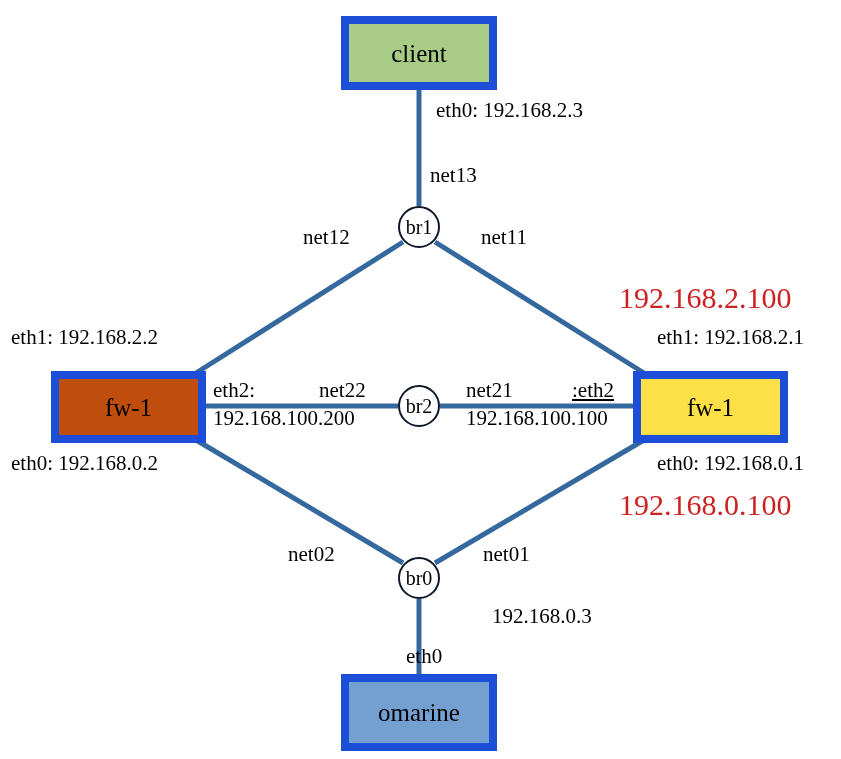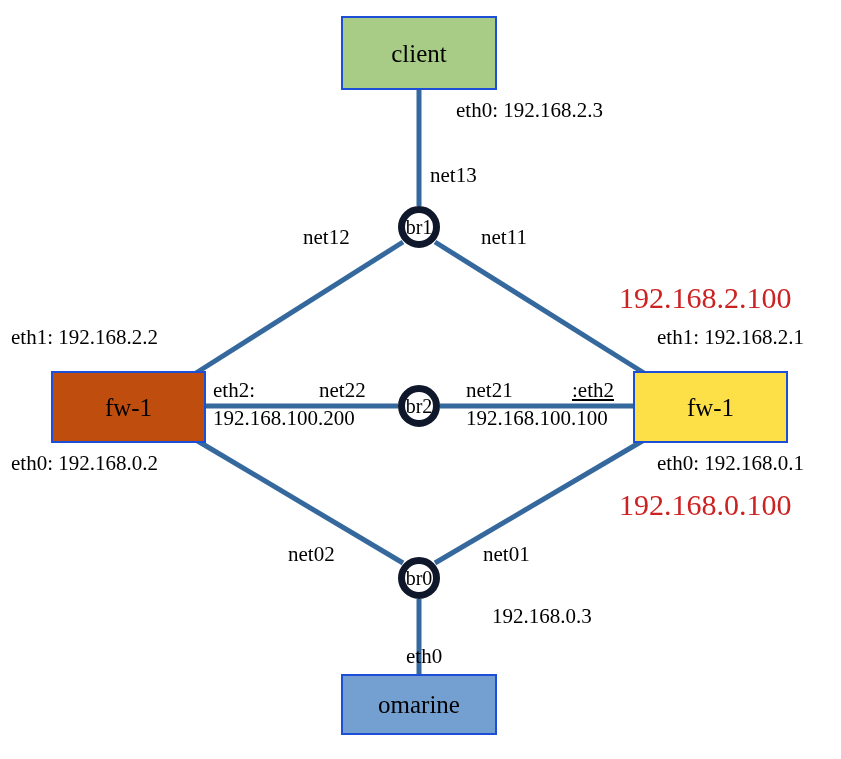--- a/index.html
+++ b/index.html
@@ -20,35 +20,35 @@
   #edge-layer {
     position: absolute;
     left: 0;
     top: 0;
     width: 841px;
     height: 759px;
   }
   .host-node {
     position: absolute;
     box-sizing: border-box;
-    border: 2px solid #1d4ed8;
+    border: 8px solid #1d4ed8;
     display: flex;
     align-items: center;
     justify-content: center;
     font-size: 25px;
     color: #000000;
     line-height: 1;
   }
   .bridge-node {
     position: absolute;
     box-sizing: border-box;
     width: 42px;
     height: 42px;
     border-radius: 50%;
-    border: 7px solid #0f172a;
+    border: 2px solid #0f172a;
     background: #ffffff;
     display: flex;
     align-items: center;
     justify-content: center;
     font-size: 20px;
     color: #000000;
     line-height: 1;
   }
   .edge-label {
     position: absolute;
@@ -88,37 +88,37 @@
   </div>
 
   <div class="host-node" style="left:51px; top:371px; width:155px; height:72px; background:#BF4D0D;">
     <span>fw-1</span>
   </div>
 
   <div class="host-node" style="left:633px; top:371px; width:155px; height:72px; background:#fde047;">
     <span>fw-1</span>
   </div>
 
-  <div class="host-node" style="left:341px; top:674px; width:156px; height:61px; background:#74A0D1;">
+  <div class="host-node" style="left:341px; top:674px; width:156px; height:77px; background:#74A0D1;">
     <span>omarine</span>
   </div>
 
   <div class="bridge-node" style="left:398px; top:206px;">
     <span>br1</span>
   </div>
 
   <div class="bridge-node" style="left:398px; top:385px;">
     <span>br2</span>
   </div>
 
   <div class="bridge-node" style="left:398px; top:557px;">
     <span>br0</span>
   </div>
 
-  <div class="edge-label" style="left:456px; top:99px;">eth0: 192.168.2.3</div>
+  <div class="edge-label" style="left:436px; top:99px;">eth0: 192.168.2.3</div>
 
   <div class="edge-label" style="left:430px; top:164px;">net13</div>
 
   <div class="edge-label" style="left:303px; top:226px;">net12</div>
 
   <div class="edge-label" style="left:481px; top:226px;">net11</div>
 
   <div class="edge-label" style="left:11px; top:326px;">eth1: 192.168.2.2</div>
 
   <div class="edge-label" style="left:657px; top:326px;">eth1: 192.168.2.1</div>

